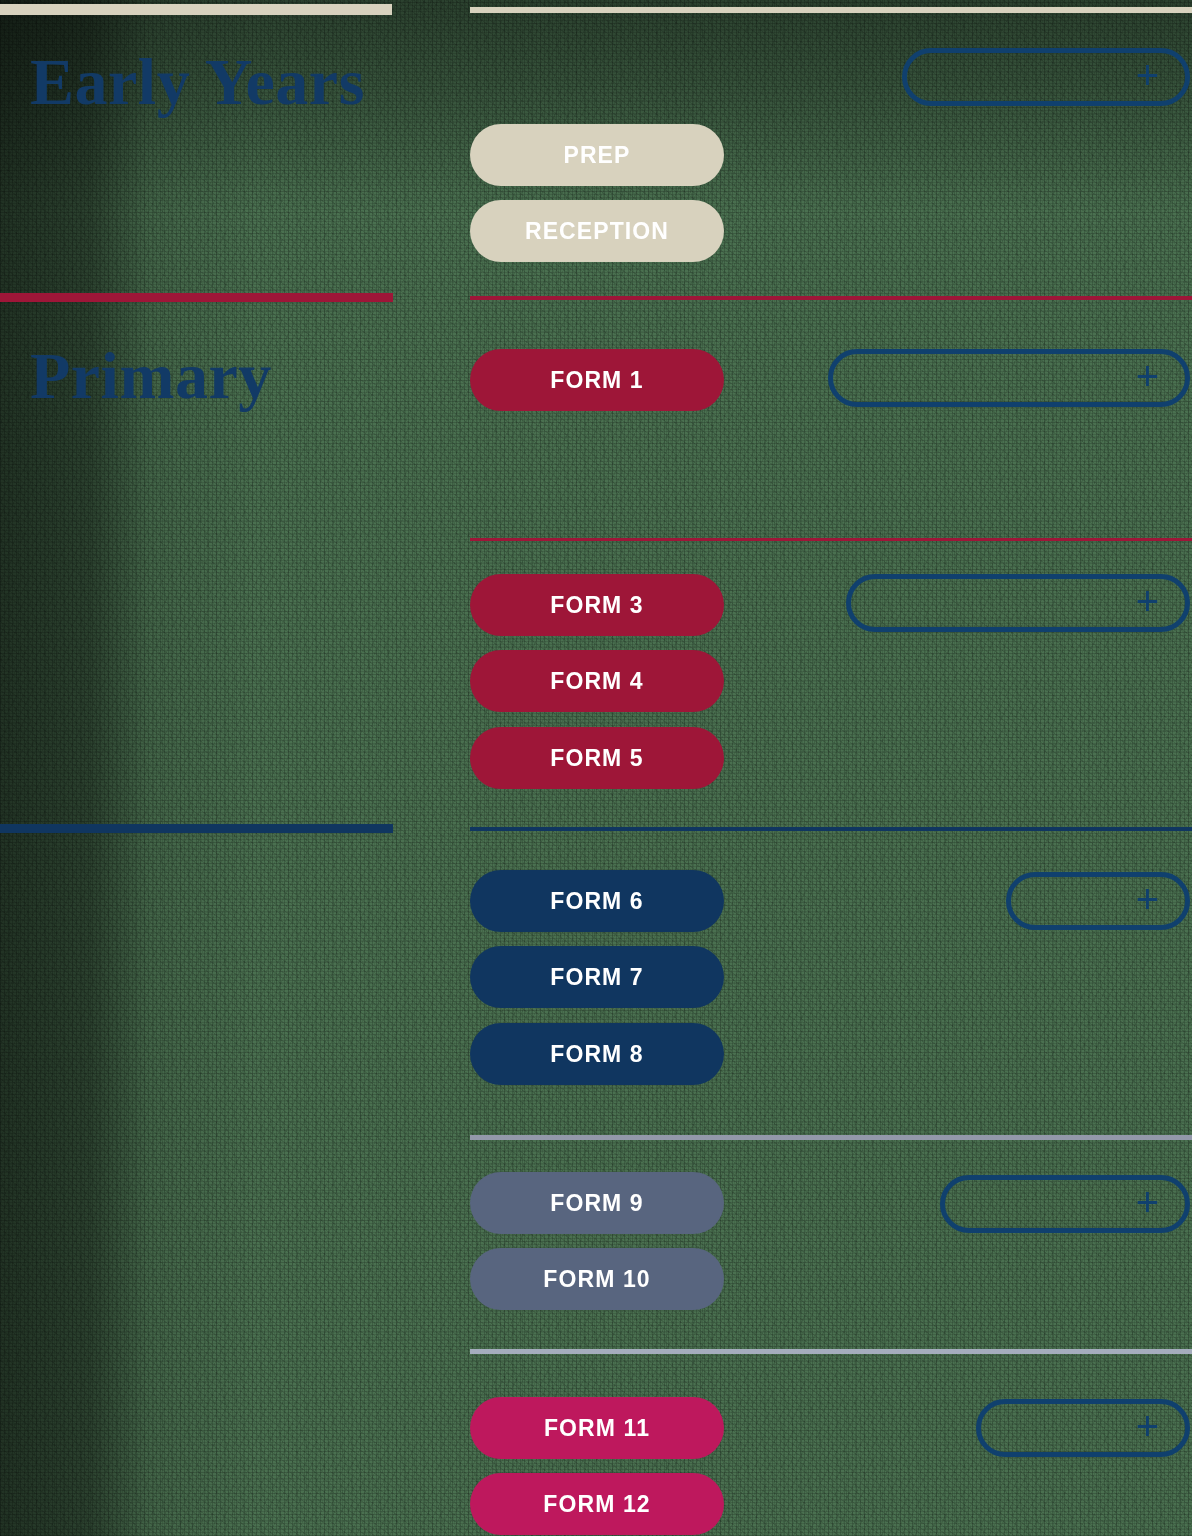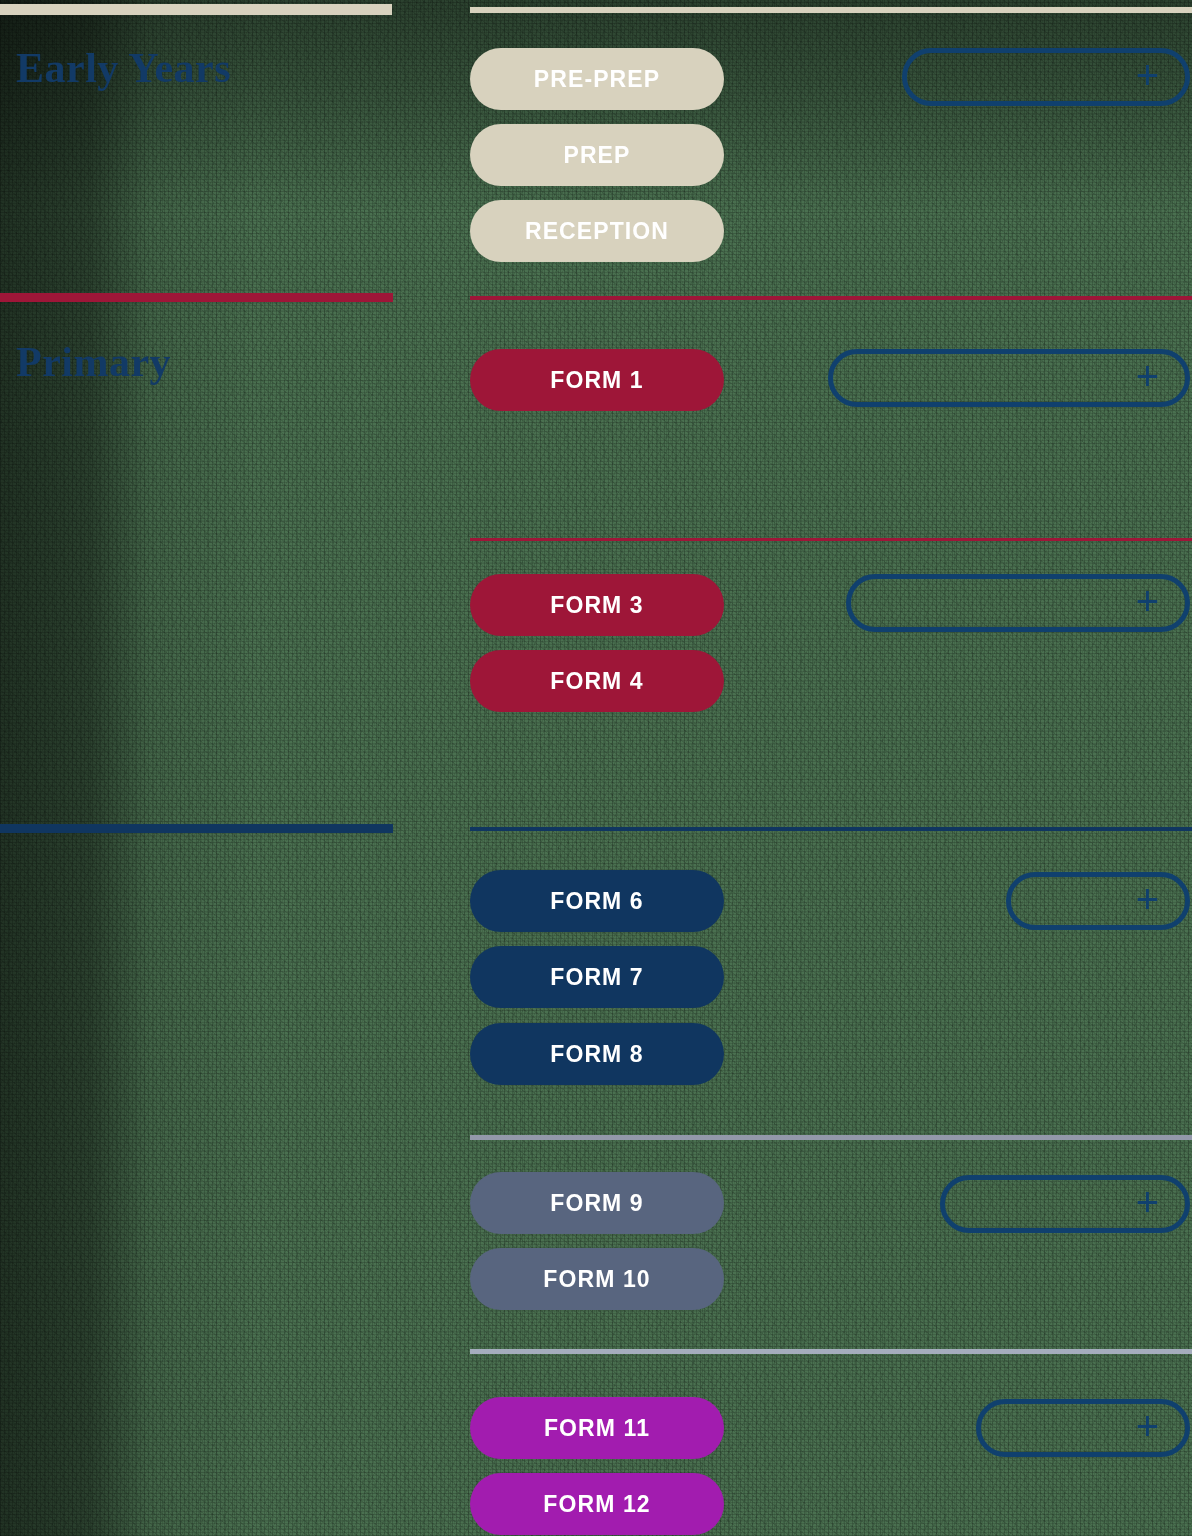--- a/index.html
+++ b/index.html
@@ -56,23 +56,23 @@
   #content { position: relative; z-index: 2; width: 1192px; height: 1536px; }
 
   
   .rule { position: absolute; }
   .rule-left  { left: 0; }
   .rule-right { right: 0; }
 
   
   .section-title {
     position: absolute;
-    left: 16px;
+    left: 30px;
     font-family: "Liberation Serif", serif;
-    font-size: 42px;
+    font-size: 66px;
     font-weight: 700;
     color: #123a66;
     letter-spacing: .5px;
     white-space: nowrap;
   }
 
   
   .pill {
     position: absolute;
     left: 470px;
@@ -86,21 +86,21 @@
     font-size: 23px;
     font-weight: 700;
     letter-spacing: 1.1px;
     box-sizing: border-box;
     text-align: center;
   }
   .pill-beige      { background: #d8d2be; }
   .pill-crimson    { background: #9e1638; }
   .pill-navy       { background: #103660; }
   .pill-slate      { background: #58657f; }
-  .pill-lightslate { background: #a21caf; }
+  .pill-lightslate { background: #be185d; }
 
   
   .add-btn {
     position: absolute;
     height: 58px;
     border: 5px solid #10406e;
     border-radius: 32px;
     box-sizing: border-box;
     background: transparent;
     display: flex;
@@ -133,21 +133,20 @@
   <div id="noise2"></div>
   <div id="smudge"></div>
 
   <div id="content">
 
     <div class="rule rule-left" style="top:4px; left:0; width:392px; height:11px; background:#d8d2be;"></div>
     <div class="rule rule-right" style="top:7px; left:470px; width:722px; height:6px; background:#d8d2be;"></div>
 
     <div class="section-title" style="top:44px;">Early Years</div>
 
-    <div class="pill pill-beige" style="top:48px;">PRE-PREP</div>
     <div class="pill pill-beige" style="top:124px;">PREP</div>
     <div class="pill pill-beige" style="top:200px;">RECEPTION</div>
 
     <div class="add-btn" style="top:48px; left:902px; width:288px;">
       <span class="add-label"></span>
       <span class="plus-icon">+</span>
     </div>
 
     <div class="rule rule-left" style="top:293px; left:0; width:393px; height:9px; background:#9e1638;"></div>
     <div class="rule rule-right" style="top:296px; left:470px; width:722px; height:4px; background:#9e1638;"></div>
@@ -158,20 +157,21 @@
 
     <div class="add-btn" style="top:349px; left:828px; width:362px;">
       <span class="add-label"></span>
       <span class="plus-icon">+</span>
     </div>
 
     <div class="rule rule-right" style="top:538px; left:470px; width:722px; height:3px; background:#9e1638;"></div>
 
     <div class="pill pill-crimson" style="top:574px;">FORM 3</div>
     <div class="pill pill-crimson" style="top:650px;">FORM 4</div>
+    <div class="pill pill-crimson" style="top:727px;">FORM 5</div>
 
     <div class="add-btn" style="top:574px; left:846px; width:344px;">
       <span class="add-label"></span>
       <span class="plus-icon">+</span>
     </div>
 
     <div class="rule rule-left" style="top:824px; left:0; width:393px; height:9px; background:#103660;"></div>
     <div class="rule rule-right" style="top:827px; left:470px; width:722px; height:4px; background:#103660;"></div>
 
 

